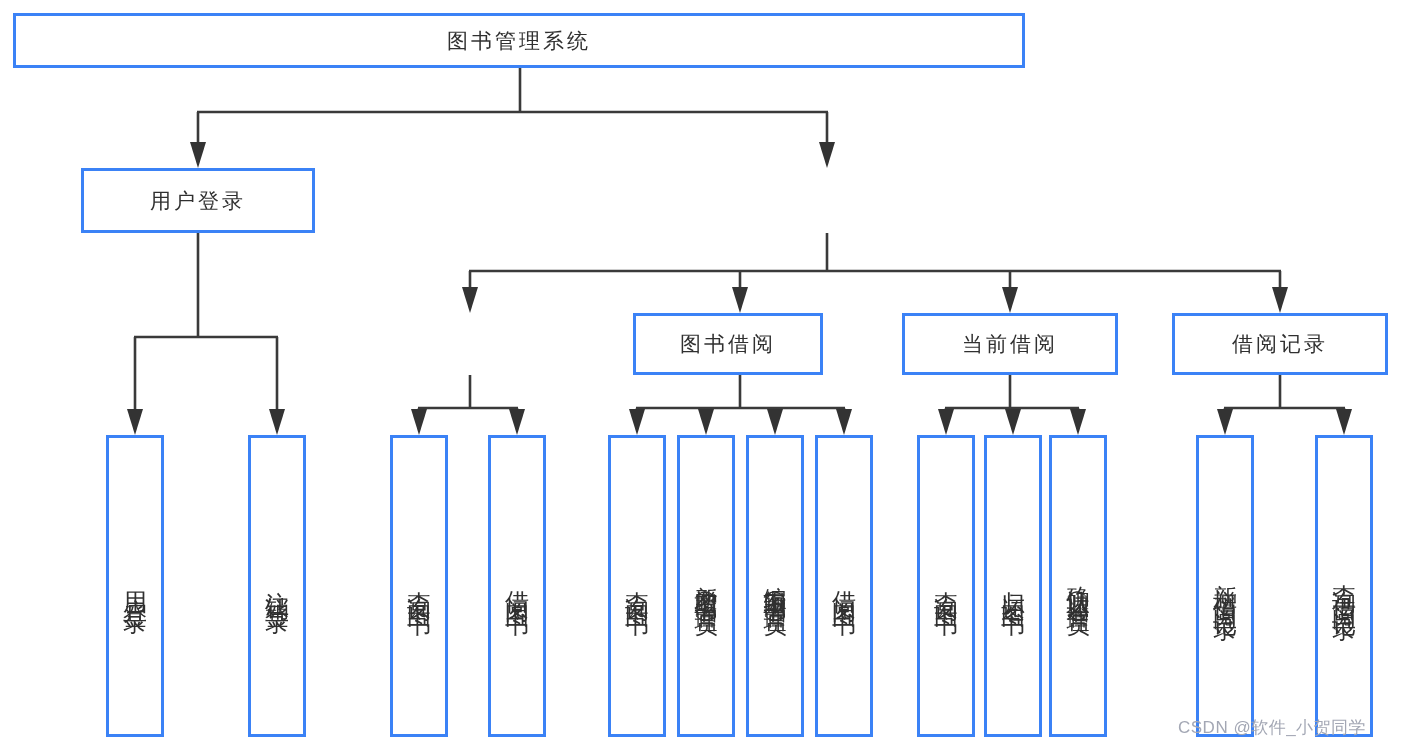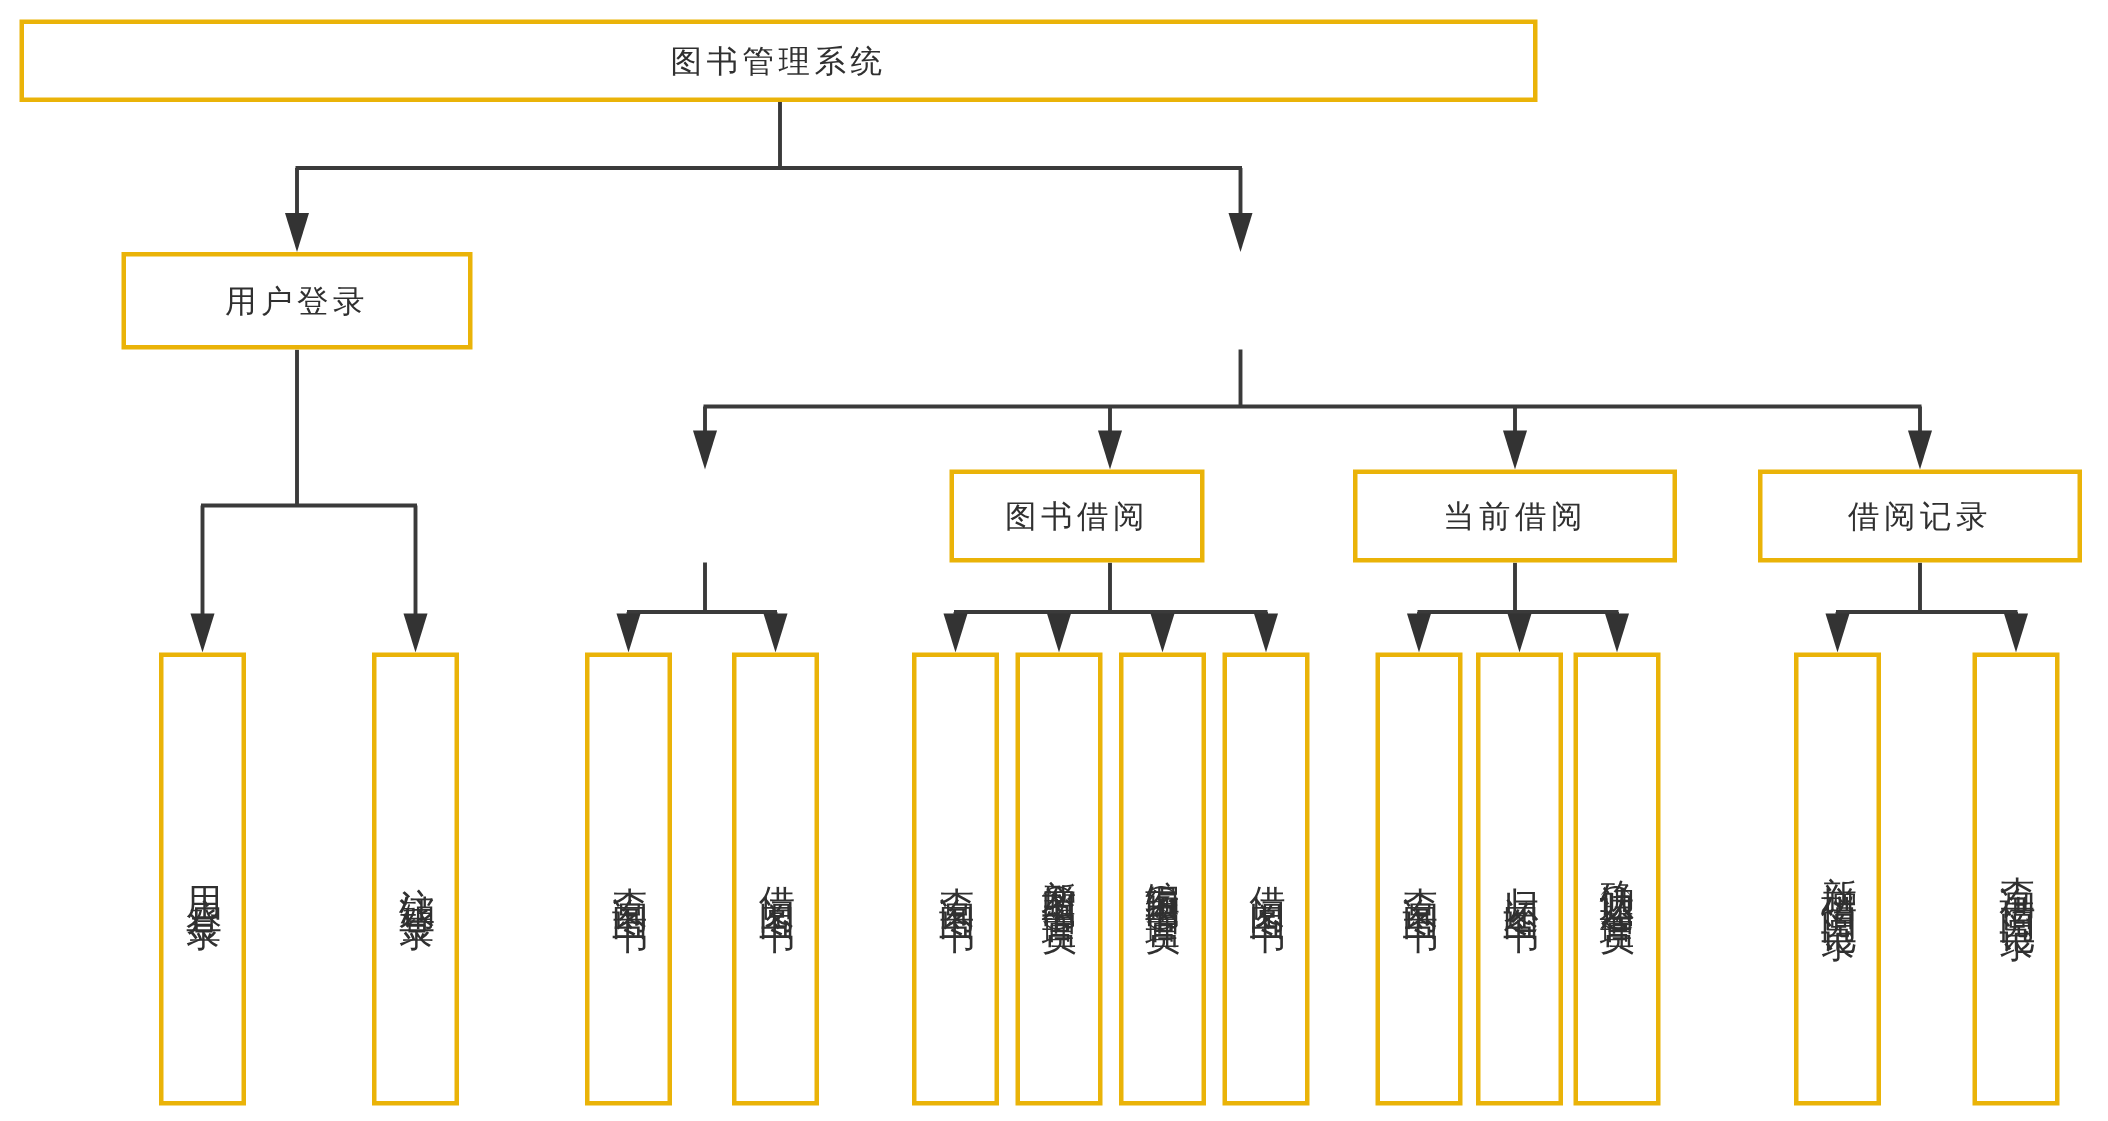--- a/index.html
+++ b/index.html
@@ -7,21 +7,21 @@
     position:relative;
     width:1405px;height:747px;
     background:#ffffff;
     font-family:"Liberation Sans", sans-serif;
     overflow:hidden;
   }
   .connectors{position:absolute;left:0;top:0;width:1405px;height:747px;}
   .node{
     position:absolute;
     background:#ffffff;
-    border:3px solid #eab308;
+    border:3px solid #3b82f6;
     box-sizing:border-box;
     display:flex;align-items:center;justify-content:center;
     color:#303030;
   }
   .node.h .lbl{
     font-size:21px;
     letter-spacing:3px;
     white-space:nowrap;
     color:#303030;
   }
@@ -115,21 +115,21 @@
   </svg>
 
   <div class="node h" style="left:13px;top:13px;width:1012px;height:55px">
     <span class="lbl">图书管理系统</span>
   </div>
 
   <div class="node h" style="left:81px;top:168px;width:234px;height:65px">
     <span class="lbl">用户登录</span>
   </div>
 
-  <div class="node h" style="left:633px;top:313px;width:170px;height:62px">
+  <div class="node h" style="left:633px;top:313px;width:190px;height:62px">
     <span class="lbl">图书借阅</span>
   </div>
   <div class="node h" style="left:902px;top:313px;width:216px;height:62px">
     <span class="lbl">当前借阅</span>
   </div>
   <div class="node h" style="left:1172px;top:313px;width:216px;height:62px">
     <span class="lbl">借阅记录</span>
   </div>
 
   <div class="node v" style="left:106px;top:435px;width:58px;height:302px">
@@ -169,14 +169,15 @@
     <span class="lbl">确认归还（管理员）</span>
   </div>
 
   <div class="node v" style="left:1196px;top:435px;width:58px;height:302px">
     <span class="lbl">新增借阅记录</span>
   </div>
   <div class="node v" style="left:1315px;top:435px;width:58px;height:302px">
     <span class="lbl">查询借阅记录</span>
   </div>
 
+  <div class="watermark">CSDN @软件_小贺同学</div>
 
 </div>
 
 </body></html>

